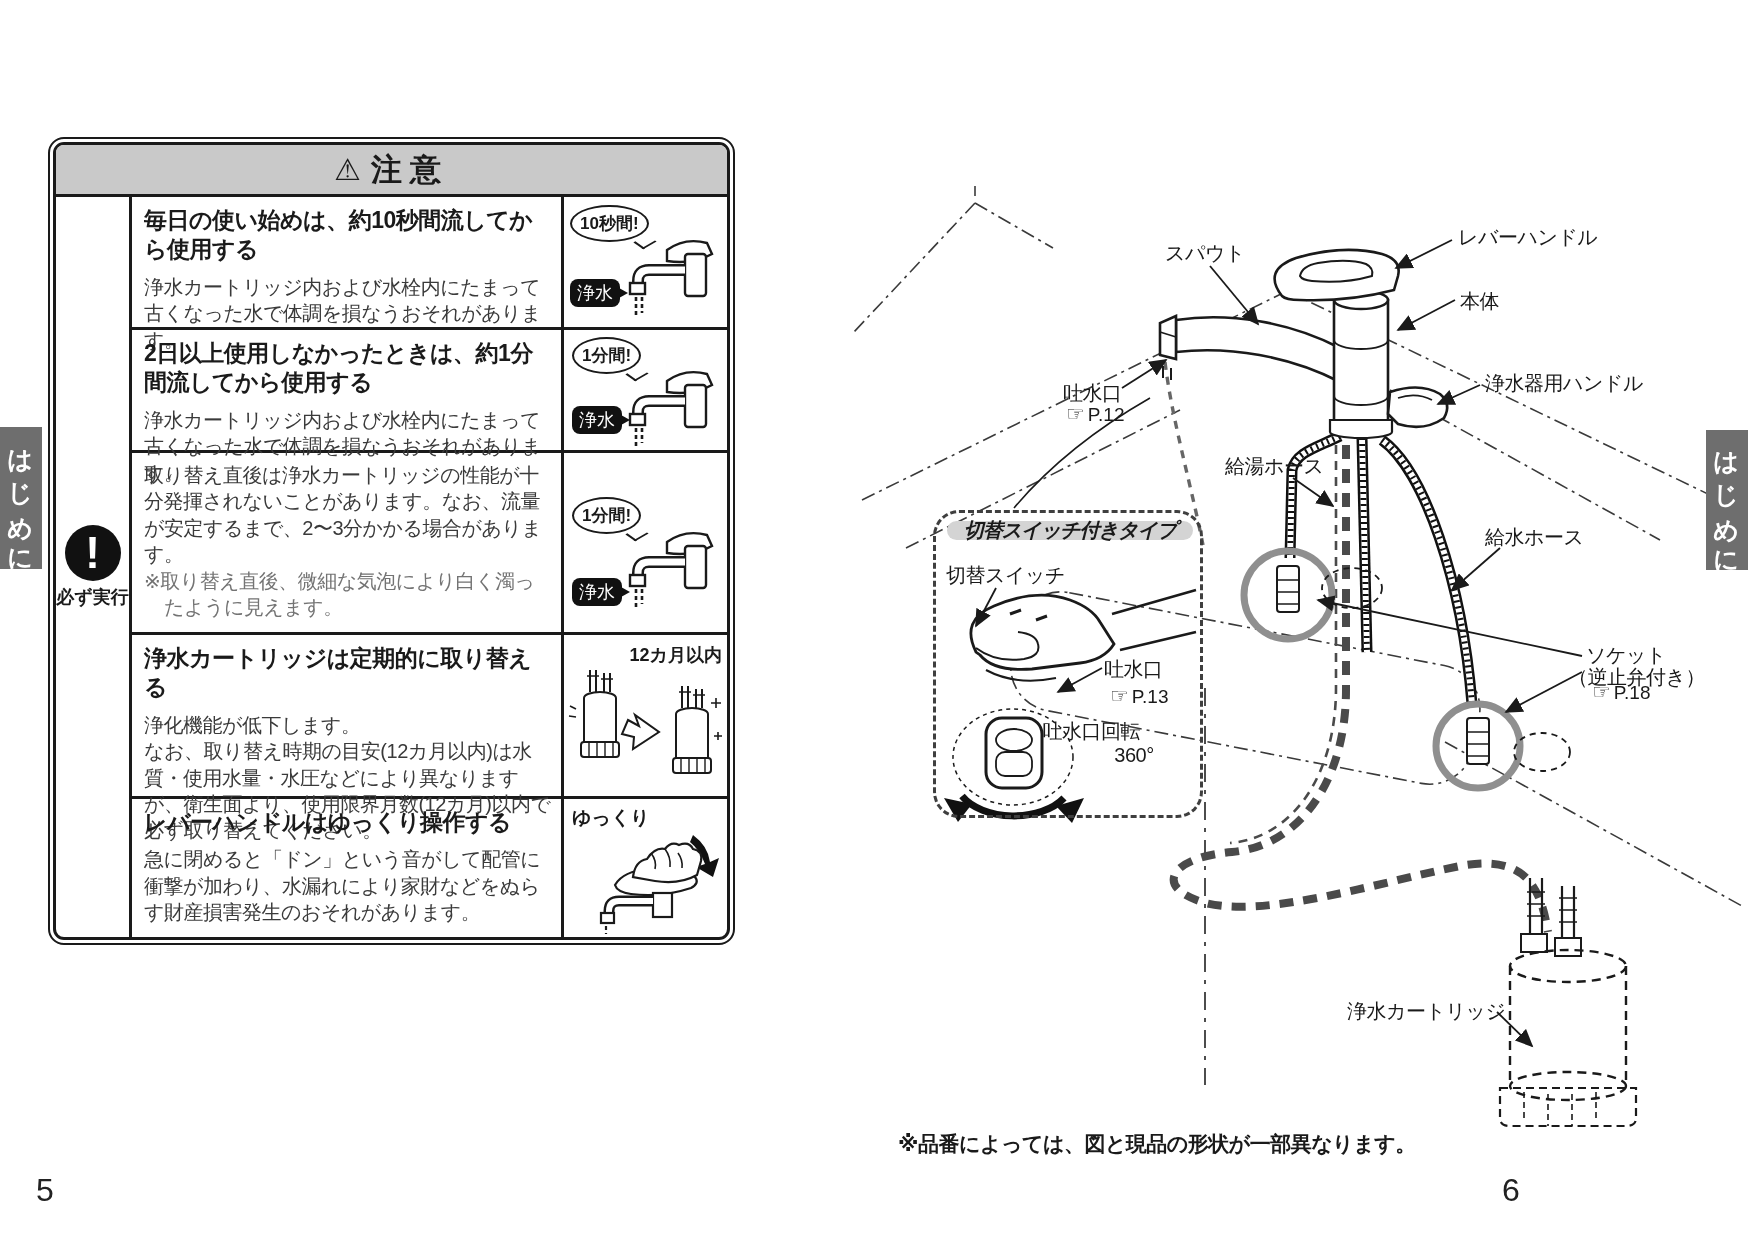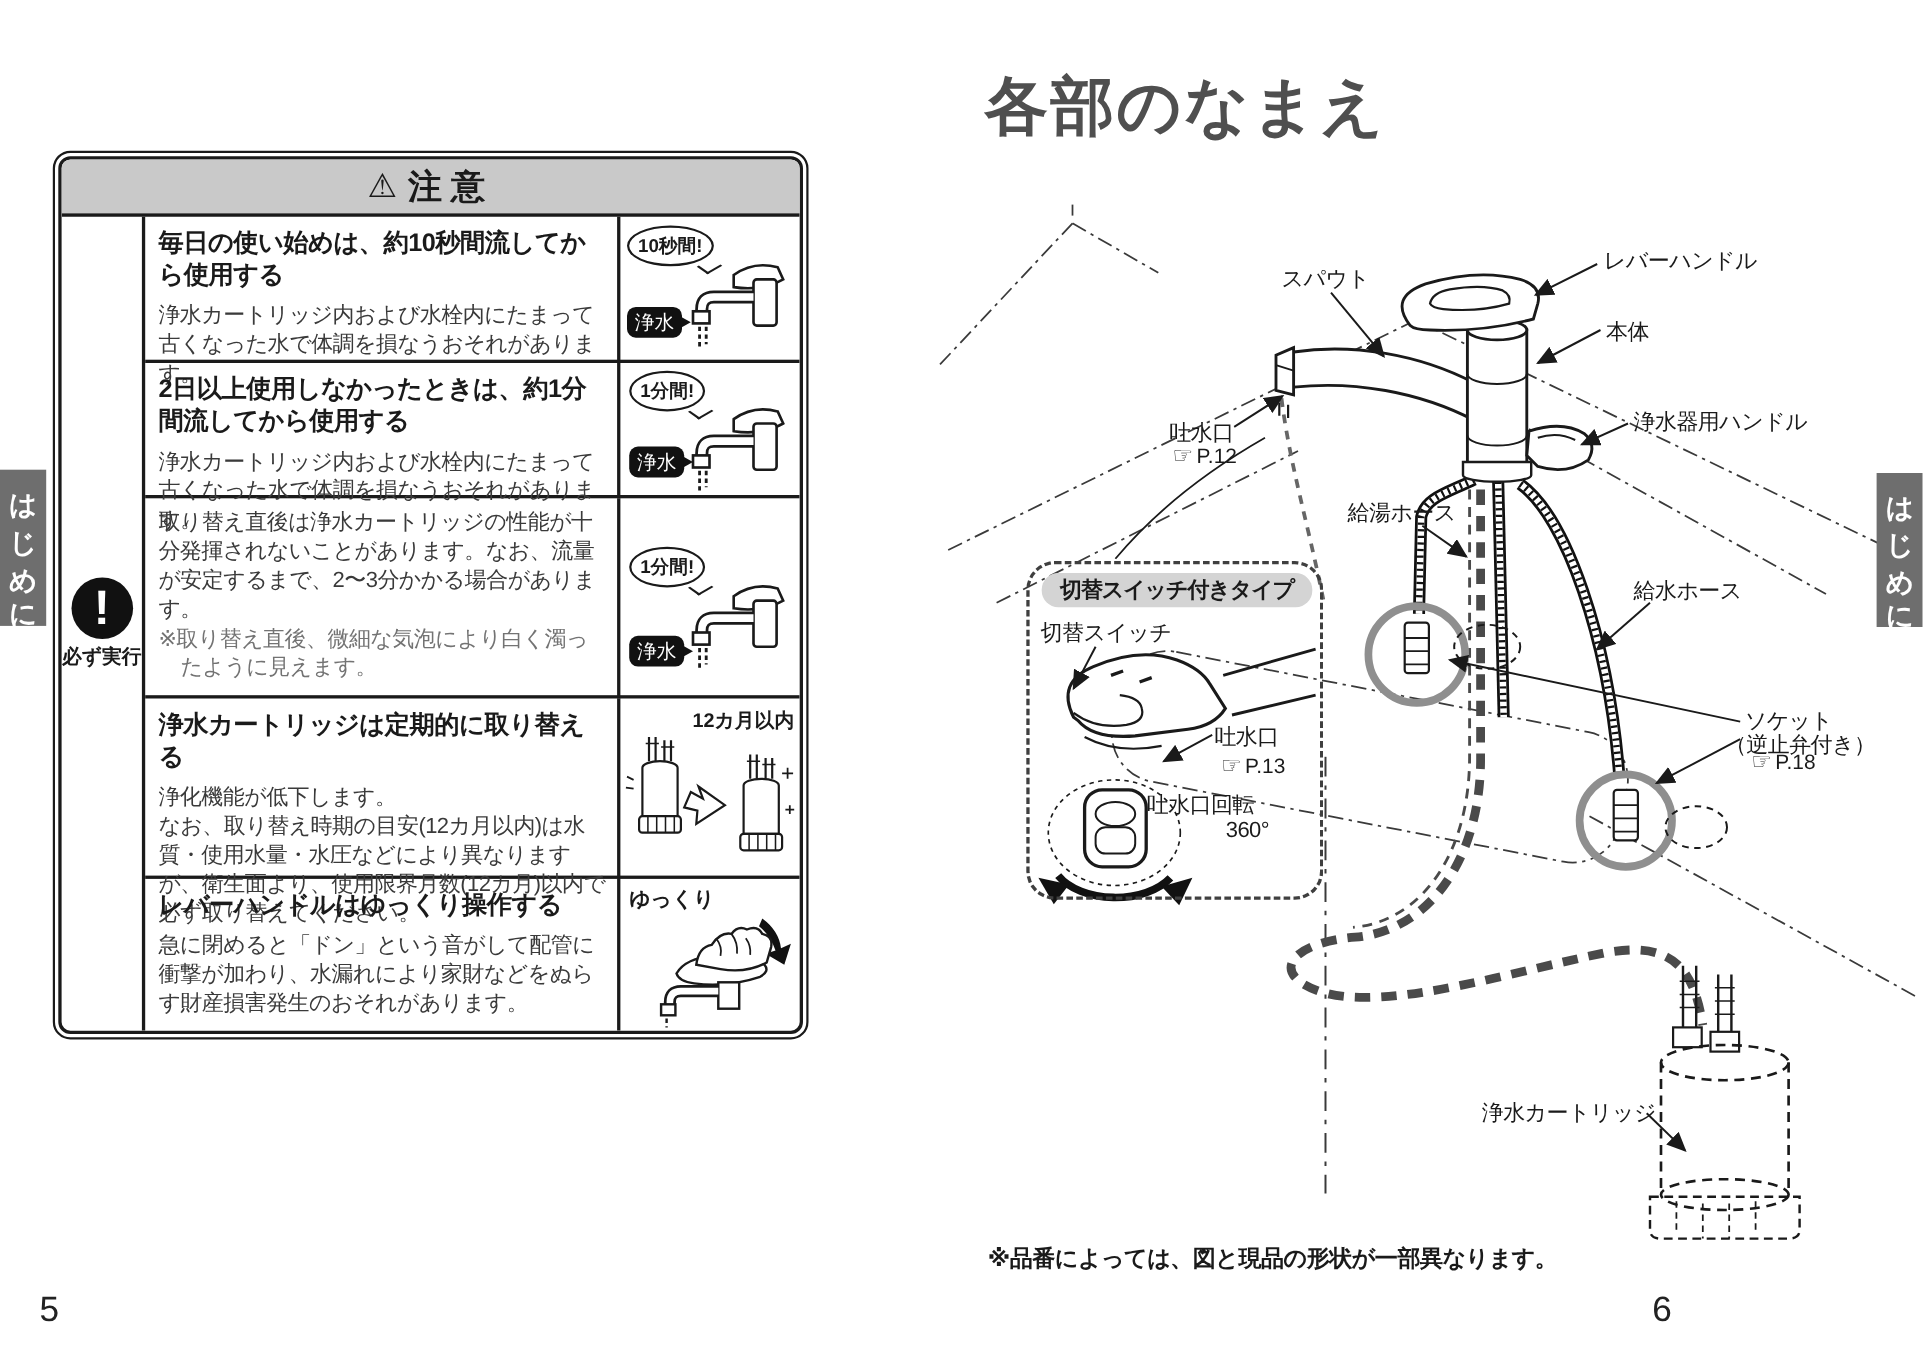--- a/index.html
+++ b/index.html
@@ -50,23 +50,23 @@
   .ill-label{position:absolute;font-size:18px;font-weight:bold;white-space:nowrap;}
 
   
   .rtitle{position:absolute;left:895px;top:58px;font-size:58px;font-weight:bold;
           color:#4f4f4f;letter-spacing:2px;white-space:nowrap;}
   .lbl{position:absolute;font-size:20px;white-space:nowrap;color:#1a1a1a;letter-spacing:-0.5px;}
   .ref{position:absolute;font-size:19px;white-space:nowrap;color:#1a1a1a;}
   .ref .hand{font-size:21px;margin-right:3px;}
   .inset{position:absolute;left:933px;top:510px;width:270px;height:308px;
          border:3px dashed #3f3f3f;border-radius:26px;box-sizing:border-box;}
-  .inset-pill{position:absolute;left:947px;top:521px;width:246px;height:31px;background:#d4d4d4;
+  .inset-pill{position:absolute;left:947px;top:521px;width:246px;height:19px;background:#d4d4d4;
          border-radius:15px;display:flex;align-items:center;justify-content:center;
-         font-size:20px;font-weight:bold;white-space:nowrap;letter-spacing:-1px;}
+         font-size:20px;font-weight:bold;white-space:nowrap;letter-spacing:-1px;font-style:italic;}
   .footnote{position:absolute;left:898px;top:1130px;font-size:21px;font-weight:600;
          white-space:nowrap;letter-spacing:-0.5px;}
   svg{display:block;}
 </style>
 </head>
 <body>
 
 <div id="stage">
 
   <div class="tab" style="left:0;top:427px;width:42px;height:142px;">はじめに</div>
@@ -191,21 +191,20 @@
             </g>
           </svg>
         </div>
 
       </div>
     </div>
   </div>
 
   <div class="pagenum" style="left:36px;top:1172px;">5</div>
 
-  <div class="rtitle">各部のなまえ</div>
 
   <svg class="abs" style="left:760px;top:0;" width="988" height="1240" viewBox="760 0 988 1240">
     <defs>
       <marker id="arr" markerWidth="11" markerHeight="9" refX="9" refY="4.5" orient="auto">
         <path d="M0,0 L10,4.5 L0,9 z" fill="#1a1a1a"></path>
       </marker>
     </defs>
 
     <g stroke="#3a3a3a" stroke-width="1.6" fill="none" stroke-dasharray="14 5 3 5">
       <path d="M975,203 L853,333"></path>

